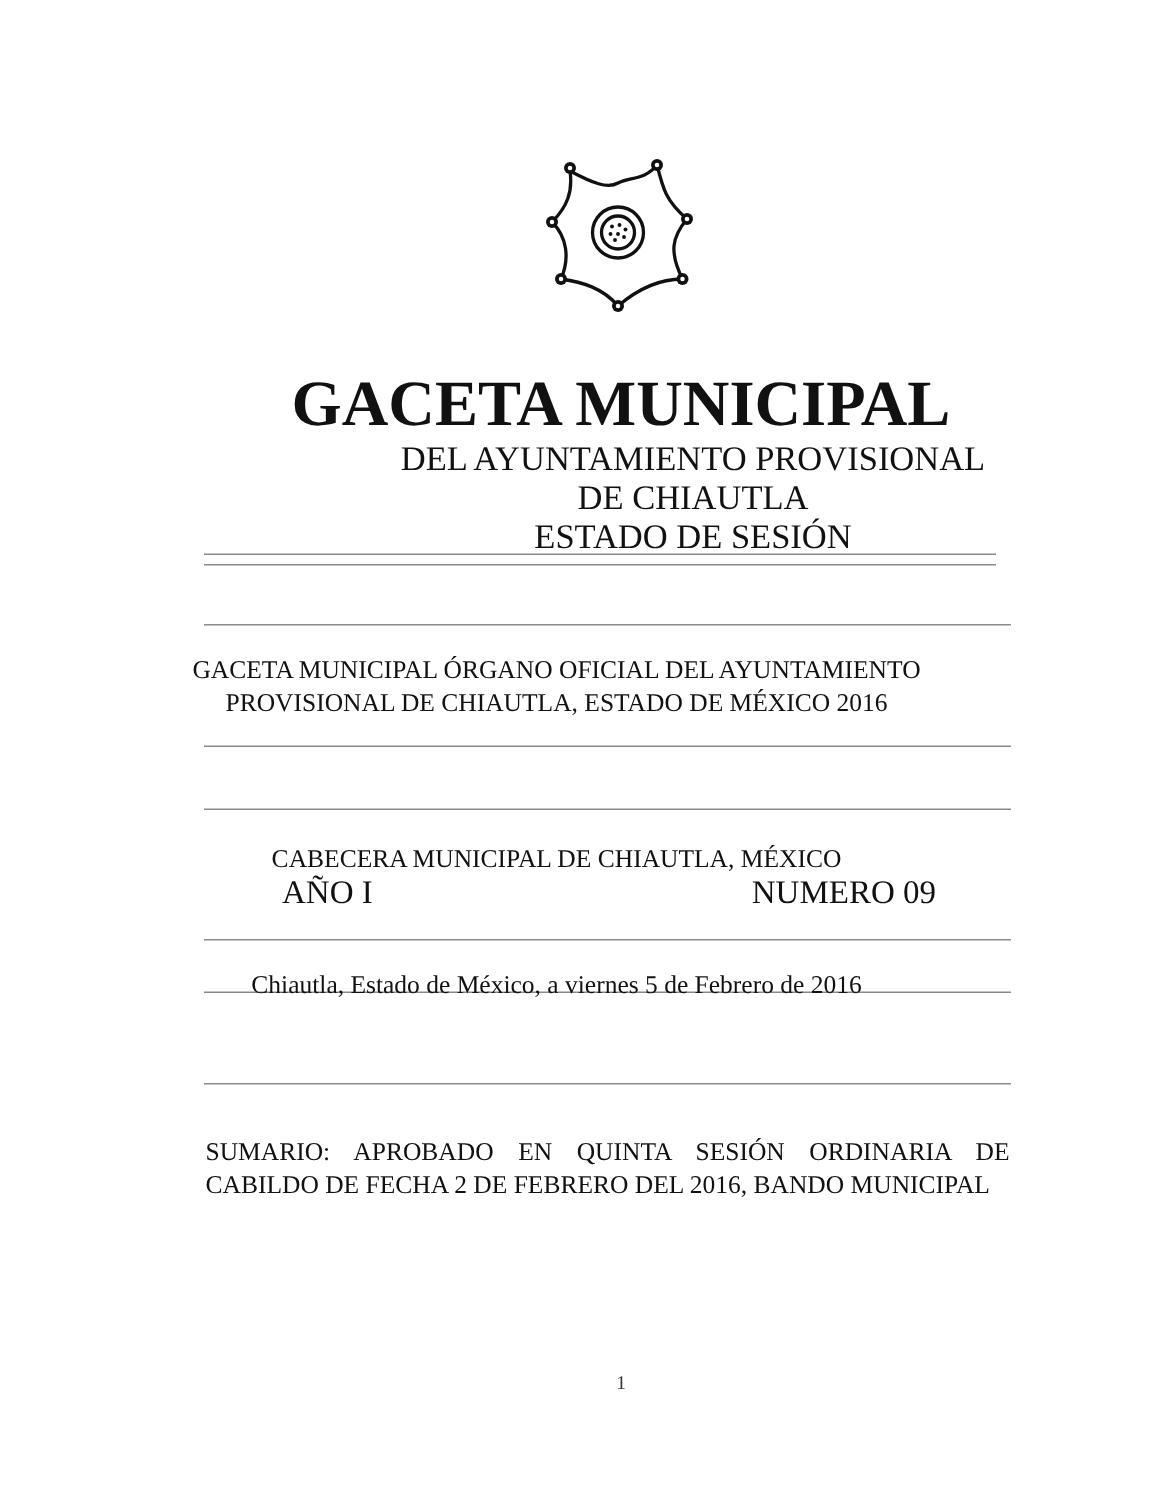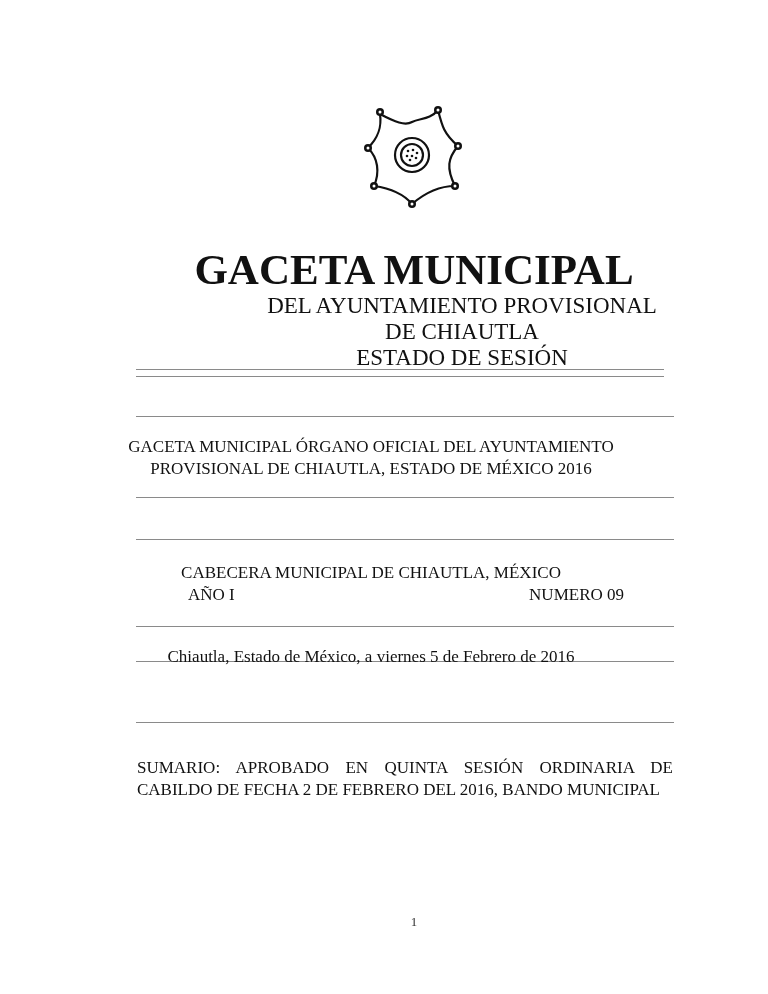--- a/index.html
+++ b/index.html
@@ -5,21 +5,21 @@
   html, body { margin: 0; padding: 0; background: #ffffff; }
   body { width: 768px; height: 994px; position: relative; overflow: hidden;
          font-family: "Liberation Serif", "DejaVu Serif", serif; color: #111; }
   .abs { position: absolute; margin-left: 30px; }
   .logo { left: 330px; top: 100px; width: 105px; height: 110px; }
   .title { left: 0; width: 768px; top: 246px; text-align: center; font-weight: bold;
            font-size: 43px; letter-spacing: 0px; line-height: 48px; }
   .sub { left: 0; width: 768px; text-align: center; font-size: 23px; line-height: 26px; padding-left: 48px; }
   .rule { background: #8a8a8a; height: 1px; }
   .block { left: 0; width: 682px; text-align: center; font-size: 17px; line-height: 22px; }
-  .row { left: 158px; width: 436px; font-size: 17px; line-height: 24px; display: flex; justify-content: space-between; }
+  .row { left: 158px; width: 436px; font-size: 22px; line-height: 24px; display: flex; justify-content: space-between; }
   .sumario { left: 107px; width: 536px; font-size: 17px; line-height: 22px; text-align: justify; text-align-last: left; }
   .pagenum { left: 0; width: 768px; text-align: center; font-size: 13px; top: 914px; color: #333; }
 </style>
 </head>
 <body>
 
 <div class="abs logo">
   <svg width="105" height="110" viewBox="0 0 105 110">
     <g fill="none" stroke="#111" stroke-width="2.2">
       <path d="M20 14 C35 22 45 26 52 22 C60 18 70 20 78 10 C82 26 84 34 98 46 C88 58 86 68 95 86 C80 86 66 92 52 104 C42 92 28 88 14 86 C20 72 18 58 8 48 C18 38 22 28 20 14 Z"></path>

